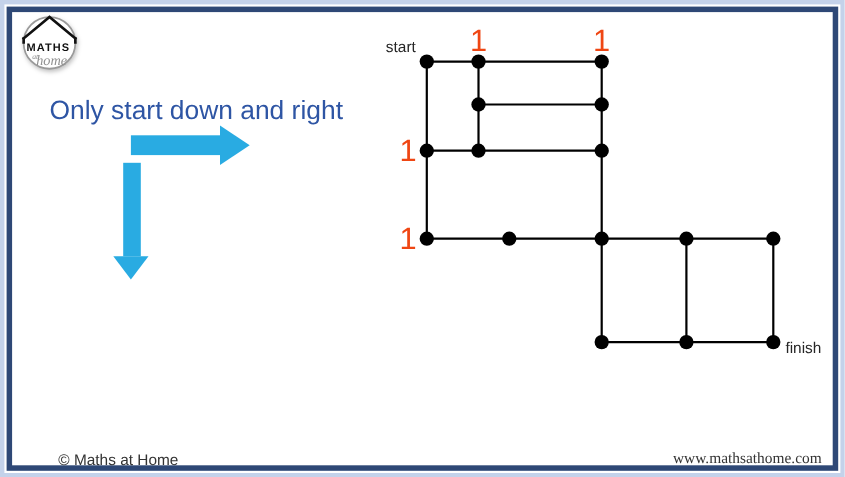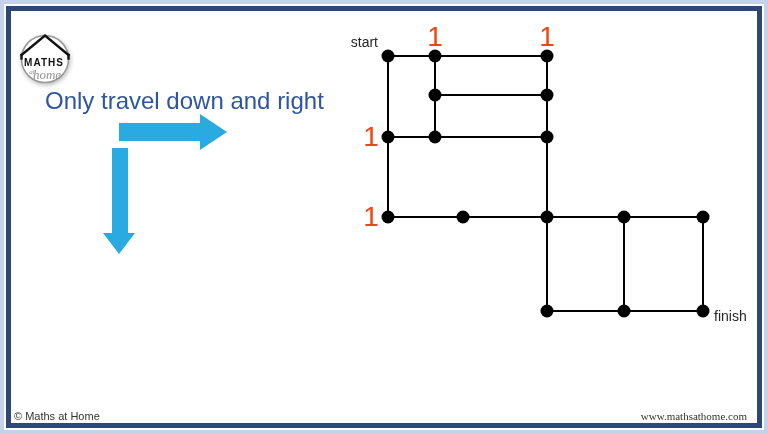--- a/index.html
+++ b/index.html
@@ -14,21 +14,21 @@
     position: absolute; inset: 0;
     border: 4px solid var(--frame-light, #C4D2EA);
     pointer-events: none;
   }
   .frame-inner {
     position: absolute; inset: 6px;
     border: 5px solid var(--border-navy, #2E4876);
     pointer-events: none;
   }
   .logo {
-    position: absolute; left: 19px; top: 32px;
+    position: absolute; left: 19px; top: 12px;
     width: 52px; height: 52px;
     filter: drop-shadow(1px 2px 2px rgba(0,0,0,0.25));
   }
   .logo .ring { fill: #ffffff; stroke: var(--logo-gray, #9A9A9A); stroke-width: 1.6; }
   .logo .roof { fill: none; stroke: #111111; stroke-width: 2.4; stroke-linecap: square; }
   .logo-maths {
     font-family: "Liberation Sans", sans-serif;
     font-size: 10px; font-weight: bold; letter-spacing: 1px;
     fill: #111111; text-anchor: middle;
   }
@@ -76,22 +76,23 @@
     font-family: "Liberation Sans", sans-serif;
     font-size: 28px; text-anchor: middle;
   }
   .graph .endpoint {
     fill: var(--text-dark, #262626);
     font-family: "Liberation Sans", sans-serif;
     font-size: 14px;
   }
   .footer-l, .footer-r {
     position: absolute; top: 410px;
-    font-size: 11px; color: var(--footer-dark, #333333);
+    font-size: 14px; color: var(--footer-dark, #333333);
     white-space: nowrap;
+    margin-left: 39px;
   }
   .footer-l { left: 14px; }
   .footer-r { right: 21px; font-family: Liberation Serif, serif; }
 </style>
 </head>
 <body>
 
 <div class="frame-outer"></div>
 <div class="frame-inner"></div>
 
@@ -100,21 +101,21 @@
     <circle class="ring" cx="26" cy="27" r="23.5"></circle>
     <polyline class="roof" points="2.5,23 26,3.5 49.5,23"></polyline>
     <line class="roof" x1="2.5" y1="23" x2="2.5" y2="26.5"></line>
     <line class="roof" x1="49.5" y1="23" x2="49.5" y2="26.5"></line>
     <text class="logo-maths" x="25" y="34">MATHS</text>
     <text class="logo-at" x="13" y="42">at</text>
     <text class="logo-home" x="28" y="47">home</text>
   </svg>
 </div>
 
-<div class="title">Only travel down and right</div>
+<div class="title">Only start down and right</div>
 
 <div class="arrow-right">
   <div class="shaft"></div>
   <div class="head"></div>
 </div>
 
 <div class="arrow-down">
   <div class="shaft"></div>
   <div class="head"></div>
 </div>

